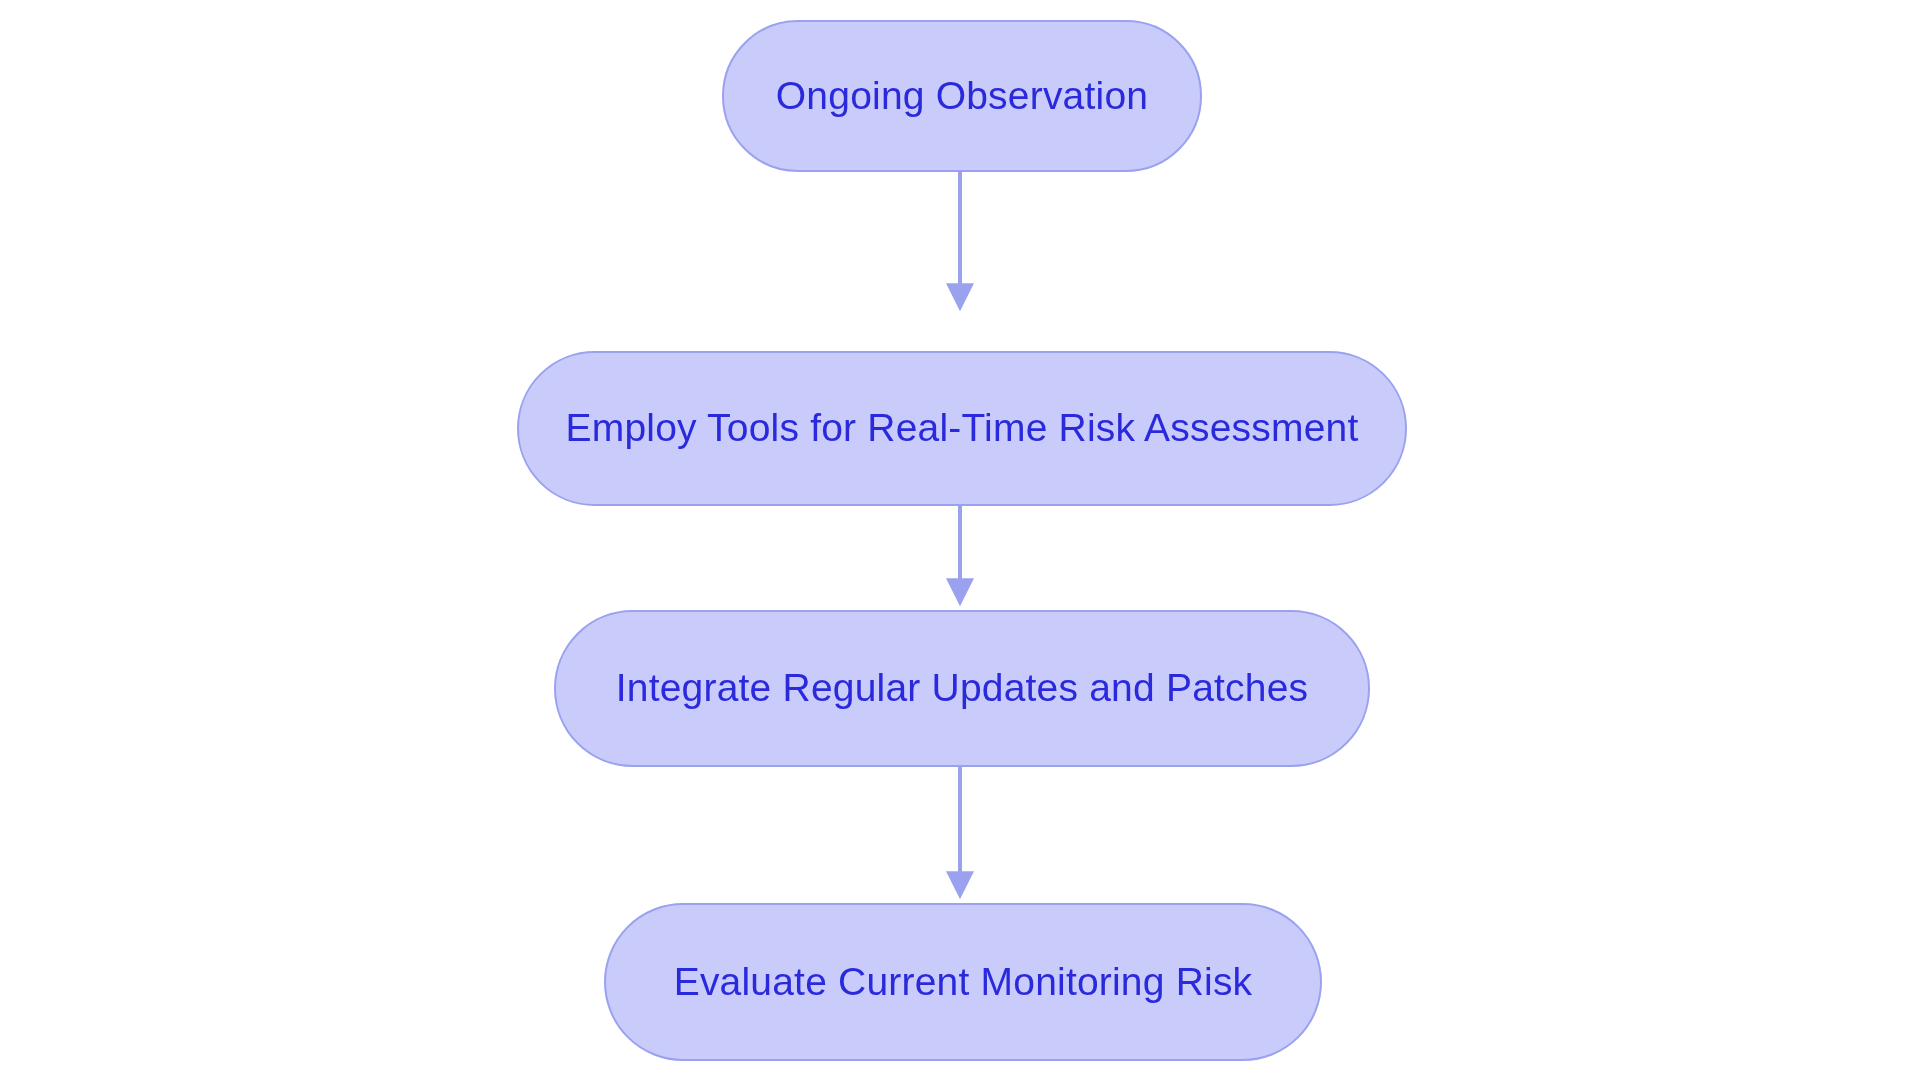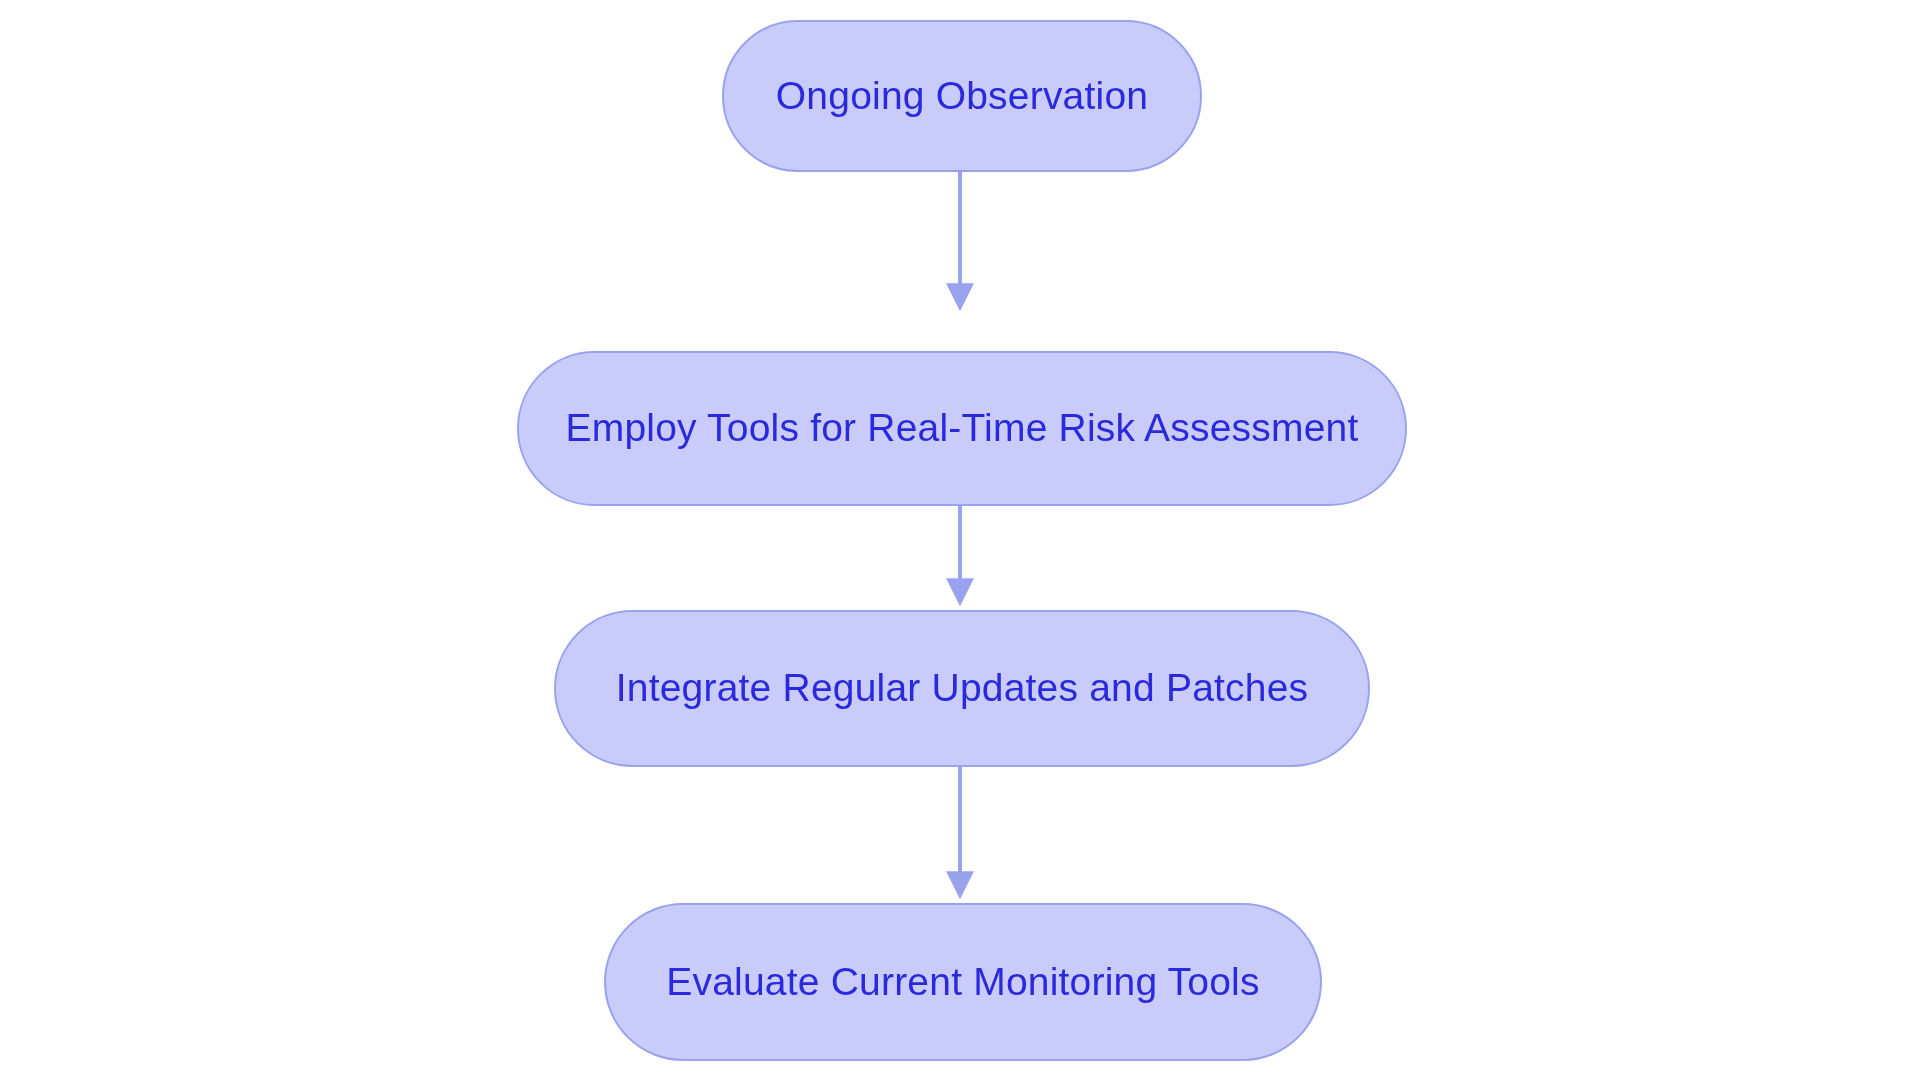--- a/index.html
+++ b/index.html
@@ -92,16 +92,16 @@
 
   <div class="flow-node" id="node-1">
     <span class="node-label">Employ Tools for Real-Time Risk Assessment</span>
   </div>
 
   <div class="flow-node" id="node-2">
     <span class="node-label">Integrate Regular Updates and Patches</span>
   </div>
 
   <div class="flow-node" id="node-3">
-    <span class="node-label">Evaluate Current Monitoring Tools</span>
+    <span class="node-label">Evaluate Current Monitoring Risk</span>
   </div>
 
 </div>
 
 </body></html>

